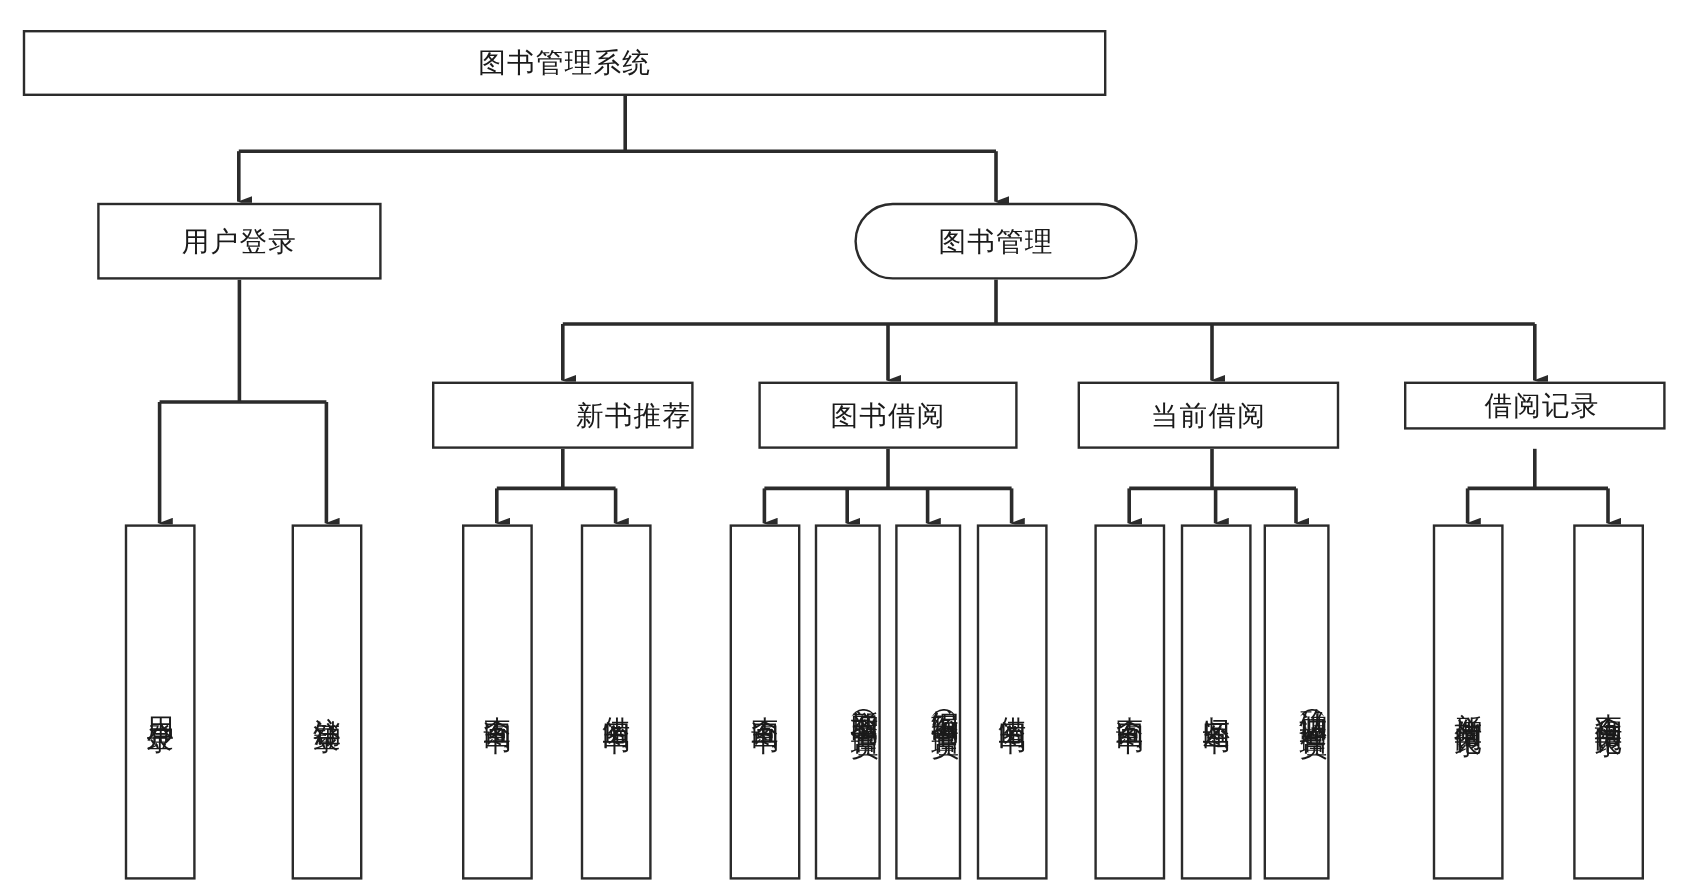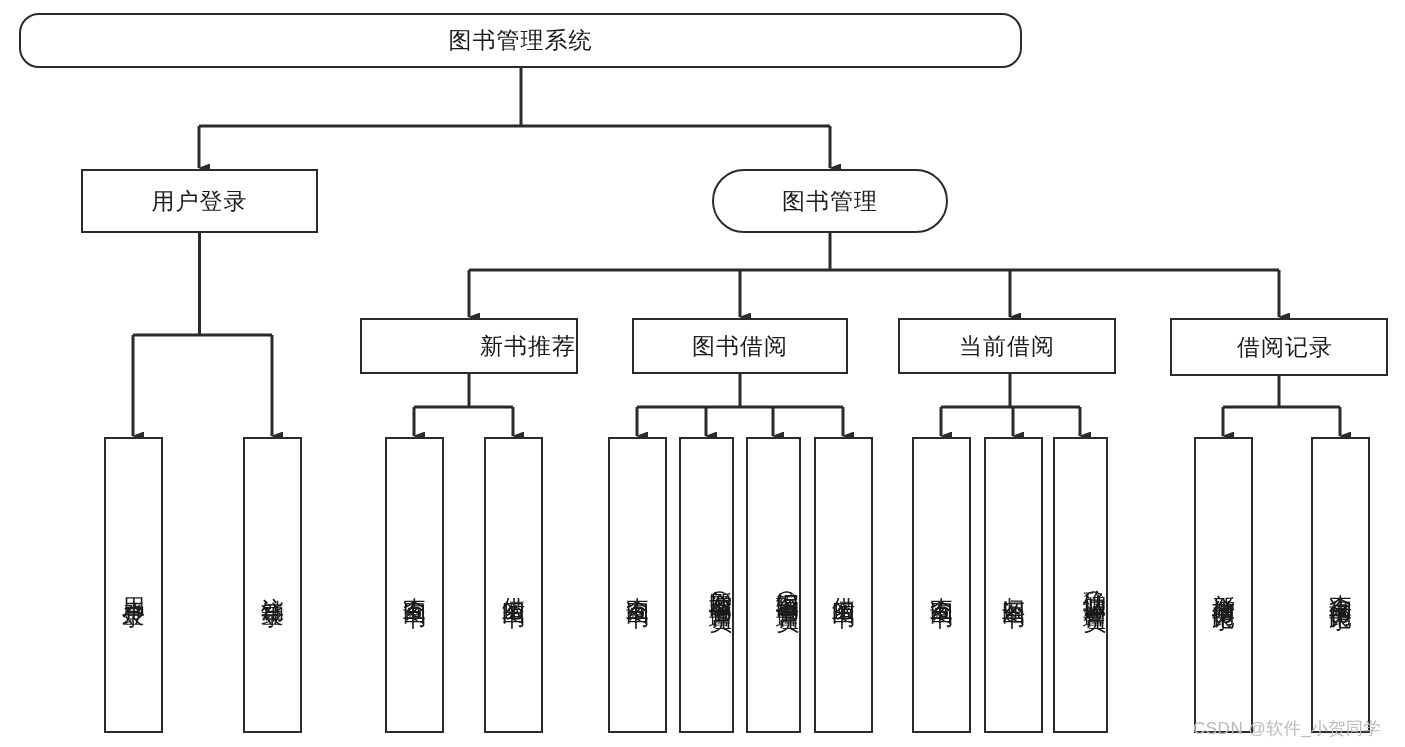--- a/index.html
+++ b/index.html
@@ -105,39 +105,39 @@
         <path d="M1013,407 L1013,436" marker-end="url(#arrow)"></path>
         <path d="M1080,407 L1080,436" marker-end="url(#arrow)"></path>
         <path d="M1279,374 L1279,407"></path>
         <path d="M1223,407 L1340,407"></path>
         <path d="M1223,407 L1223,436" marker-end="url(#arrow)"></path>
         <path d="M1340,407 L1340,436" marker-end="url(#arrow)"></path>
       </g>
   </svg>
 
   <div id="nodes-layer">
-      <div class="node h" style="left: 19px; top: 13px; width: 1003px; height: 55px; border-radius: 20px;">
+      <div class="node h" style="left: 19px; top: 25px; width: 903px; height: 55px;">
         <span class="node-label">图书管理系统</span>
       </div>
       <div class="node h" style="left: 81px; top: 169px; width: 237px; height: 64px;">
         <span class="node-label">用户登录</span>
       </div>
       <div class="node h" style="left: 712px; top: 169px; width: 236px; height: 64px; border-radius: 32px;">
         <span class="node-label">图书管理</span>
       </div>
       <div class="node h" style="left: 360px; top: 318px; width: 218px; height: 56px; justify-content: flex-end;">
         <span class="node-label">新书推荐</span>
       </div>
       <div class="node h" style="left: 632px; top: 318px; width: 216px; height: 56px;">
         <span class="node-label">图书借阅</span>
       </div>
       <div class="node h" style="left: 898px; top: 318px; width: 218px; height: 56px;">
         <span class="node-label">当前借阅</span>
       </div>
-      <div class="node h" style="left: 1170px; top: 318px; width: 218px; height: 58px; padding-left: 12px;">
+      <div class="node h" style="left: 1170px; top: 318px; width: 218px; height: 40px; padding-left: 12px;">
         <span class="node-label">借阅记录</span>
       </div>
       <div class="node v" style="left: 104px; top: 437px; width: 59px; height: 296px;">
         <span class="node-label">用户登录</span>
       </div>
       <div class="node v" style="left: 243px; top: 437px; width: 59px; height: 296px;">
         <span class="node-label">注销登录</span>
       </div>
       <div class="node v" style="left: 385px; top: 437px; width: 59px; height: 296px;">
         <span class="node-label">查询图书</span>
@@ -167,15 +167,14 @@
         <span class="node-label">确认归还（管理员）</span>
       </div>
       <div class="node v" style="left: 1194px; top: 437px; width: 59px; height: 296px;">
         <span class="node-label">新增借阅记录</span>
       </div>
       <div class="node v" style="left: 1311px; top: 437px; width: 59px; height: 296px;">
         <span class="node-label">查询借阅记录</span>
       </div>
     </div>
 
-  <div class="watermark" style="left: 1193px; top: 717px;">CSDN @软件_小贺同学</div>
 
 </div>
 
 </body></html>

